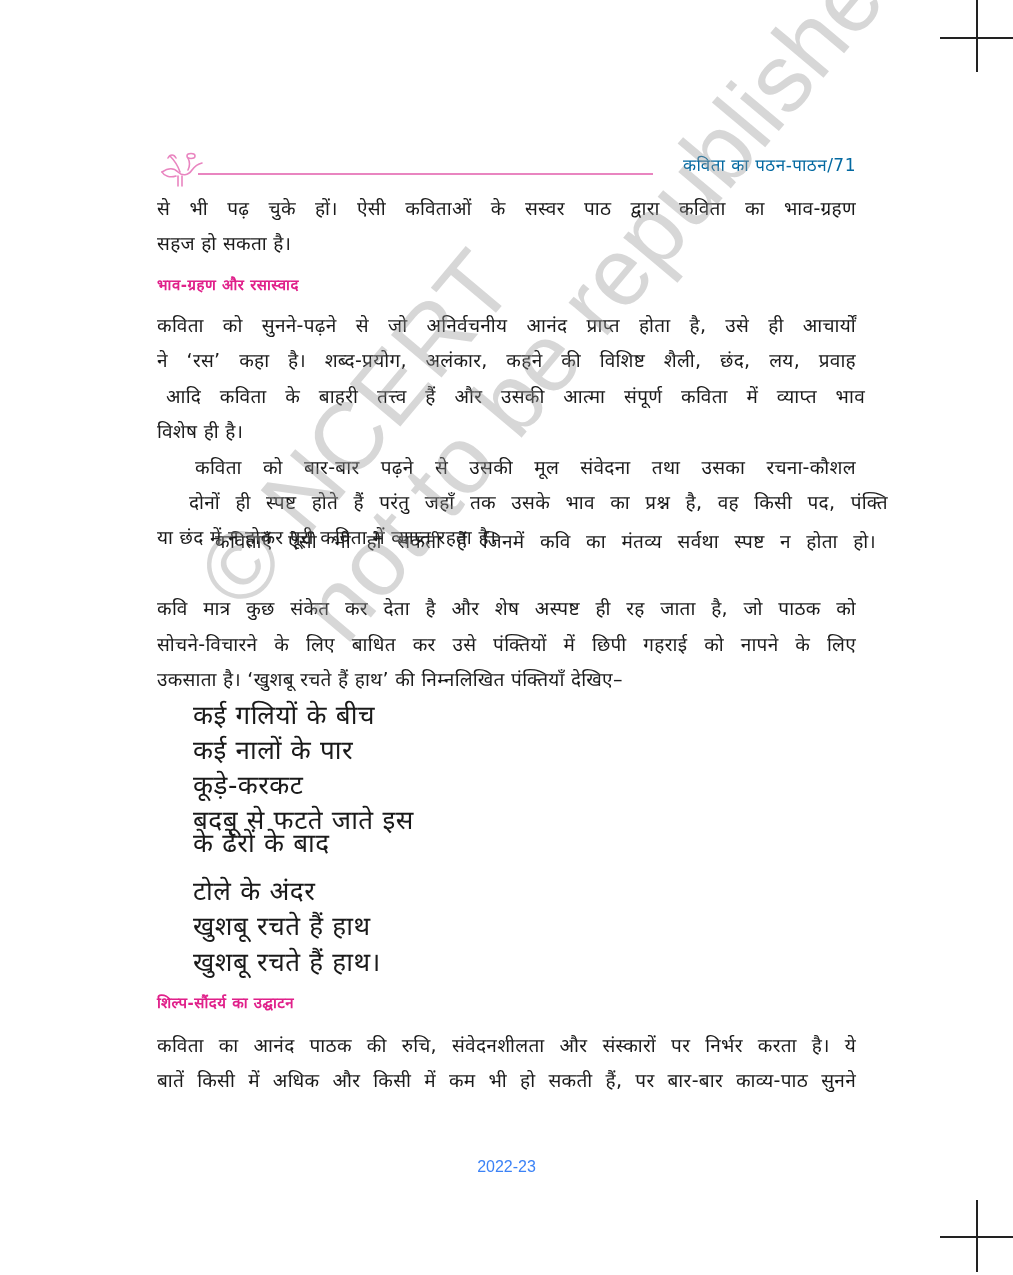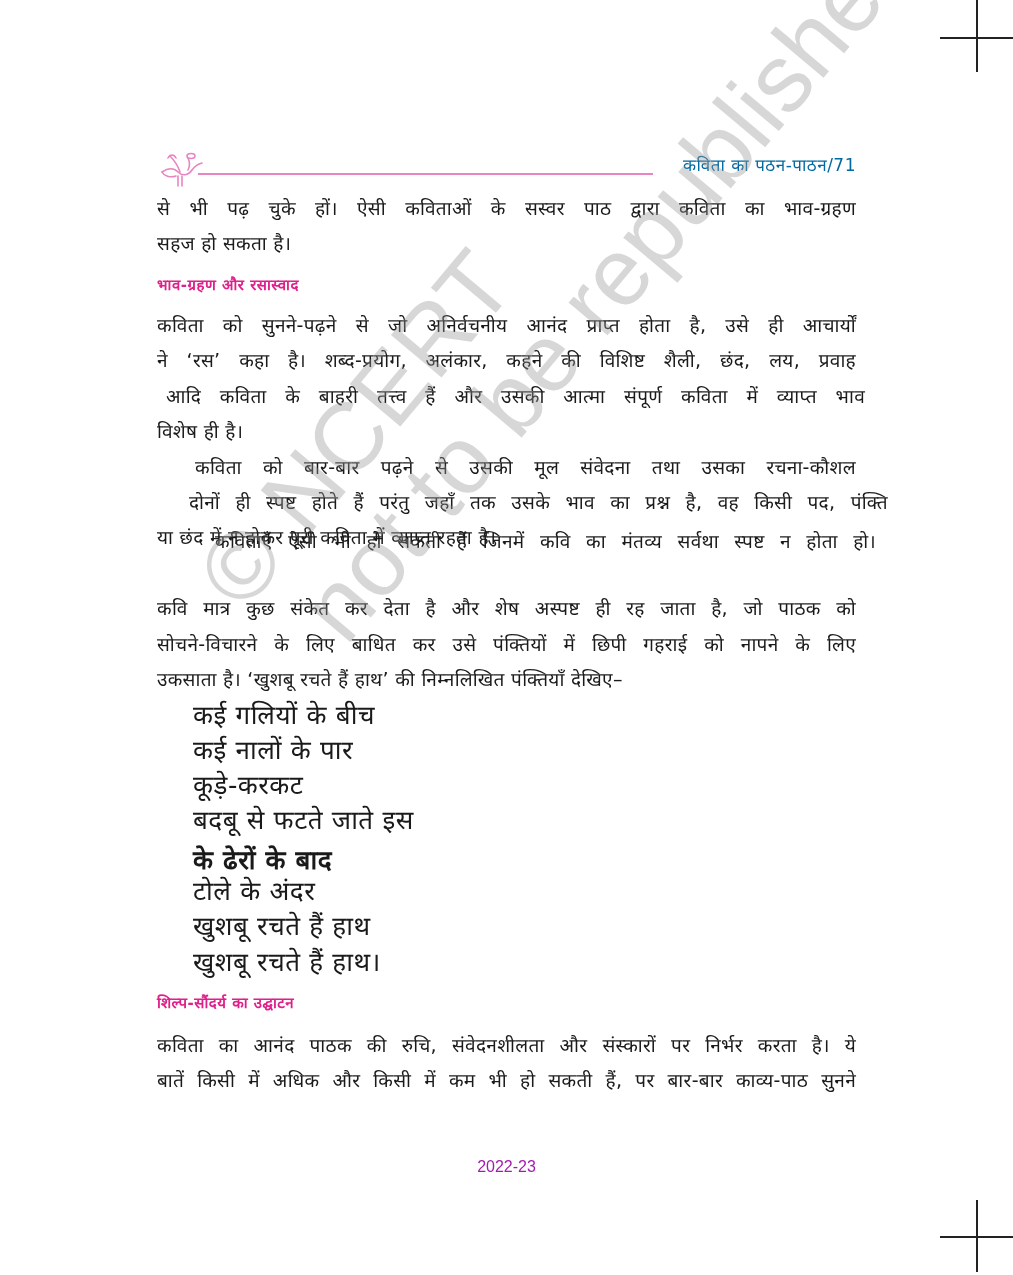--- a/index.html
+++ b/index.html
@@ -24,21 +24,21 @@
     }
     .line.last { text-align-last: left; }
     .line.indent { left: 195px; width: 661px; }
     .poem { position: absolute; left: 193px; font-size: 26px; line-height: 30px; white-space: nowrap; letter-spacing: 0.5px; }
     .heading {
       position: absolute; left: 157px; font-size: 15px; line-height: 30px;
       color: #e0208a; font-weight: bold; letter-spacing: 0.5px;
     }
     .footer {
       position: absolute; left: 0; width: 1013px; top: 1158px; text-align: center;
-      font-family: "Liberation Sans", sans-serif; font-size: 16px; color: #a21caf;
+      font-family: "Liberation Sans", sans-serif; font-size: 16px; color: #3b82f6;
     }
     .watermark {
       position: absolute; left: 180px; top: 560px; width: 900px;
       transform: rotate(-50deg); transform-origin: 0 0;
       font-family: "Liberation Sans", sans-serif; font-size: 96px; line-height: 100px;
       color: rgba(150,150,150,0.38); pointer-events: none; white-space: nowrap;
     }
   </style>
 </head>
 <body>
@@ -77,21 +77,21 @@
 <div class="line last" style="top:522px;">या छंद में न होकर पूरी कविता में व्याप्त रहता है।</div>
 
 <div class="line indent" style="top:526px;margin-left:20px;">कविताएँ ऐसी भी हो सकती हैं जिनमें कवि का मंतव्य सर्वथा स्पष्ट न होता हो।</div>
 <div class="line" style="top:593px;">कवि मात्र कुछ संकेत कर देता है और शेष अस्पष्ट ही रह जाता है, जो पाठक को</div>
 <div class="line" style="top:629px;">सोचने-विचारने के लिए बाधित कर उसे पंक्तियों में छिपी गहराई को नापने के लिए</div>
 <div class="line last" style="top:664px;">उकसाता है। ‘खुशबू रचते हैं हाथ’ की निम्नलिखित पंक्तियाँ देखिए–</div>
 
 <div class="poem" style="top:700px;">कई गलियों के बीच</div>
 <div class="poem" style="top:735px;">कई नालों के पार</div>
 <div class="poem" style="top:770px;">कूड़े-करकट</div>
-<div class="poem" style="top:845px;font-weight:bold;">के ढेरों के बाद</div>
+<div class="poem" style="top:828px;">के ढेरों के बाद</div>
 <div class="poem" style="top:805px;">बदबू से फटते जाते इस</div>
 <div class="poem" style="top:876px;">टोले के अंदर</div>
 <div class="poem" style="top:911px;">खुशबू रचते हैं हाथ</div>
 <div class="poem" style="top:947px;">खुशबू रचते हैं हाथ।</div>
 
 <div class="heading" style="top:988px;">शिल्प-सौंदर्य का उद्घाटन</div>
 <div class="line" style="top:1030px;">कविता का आनंद पाठक की रुचि, संवेदनशीलता और संस्कारों पर निर्भर करता है। ये</div>
 <div class="line" style="top:1065px;">बातें किसी में अधिक और किसी में कम भी हो सकती हैं, पर बार-बार काव्य-पाठ सुनने</div>
 
 <div class="footer">2022-23</div>

